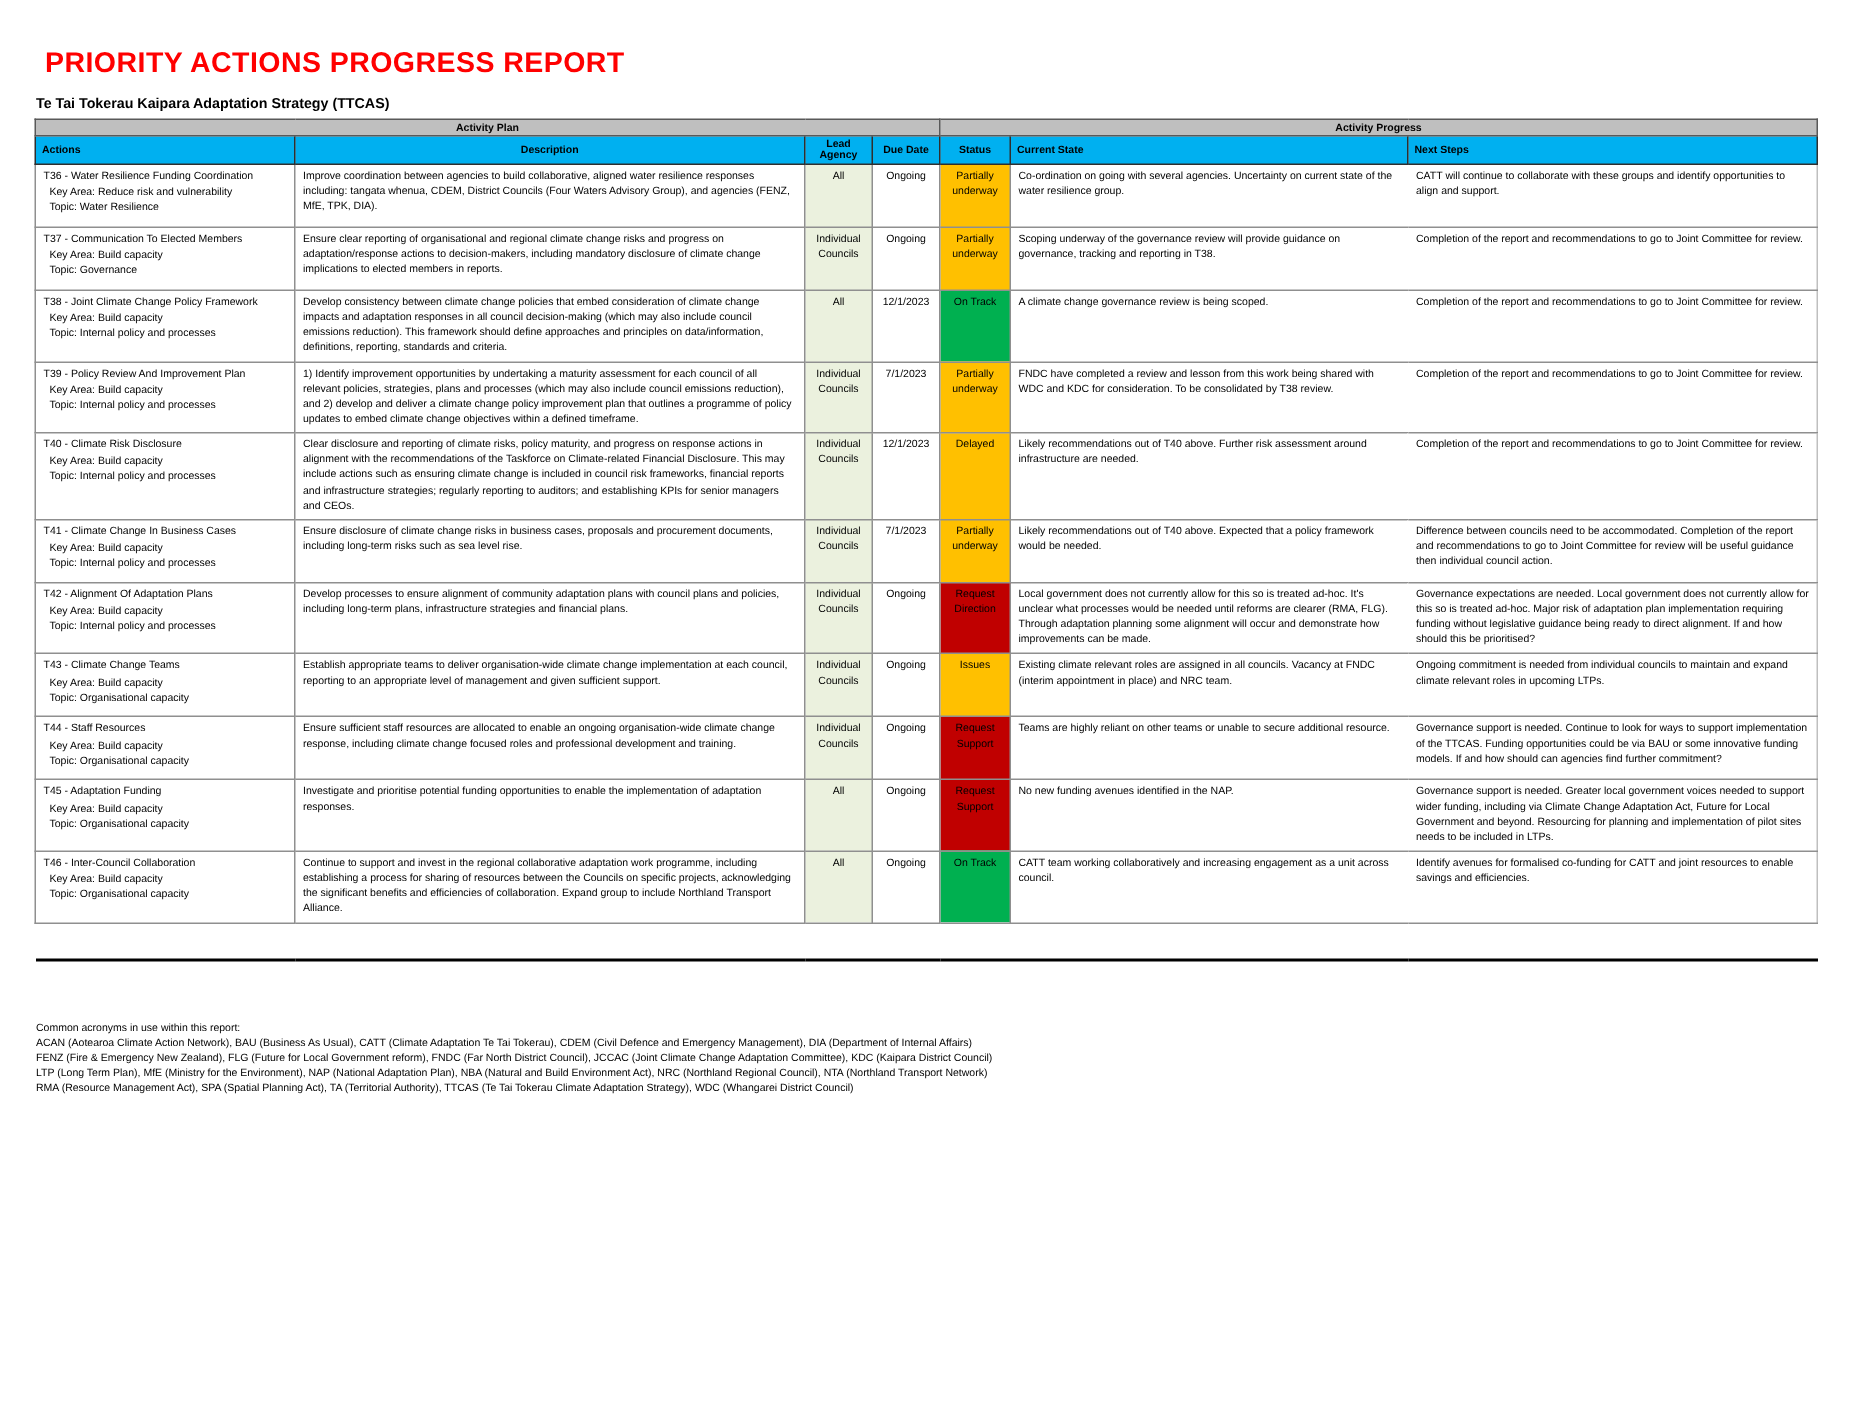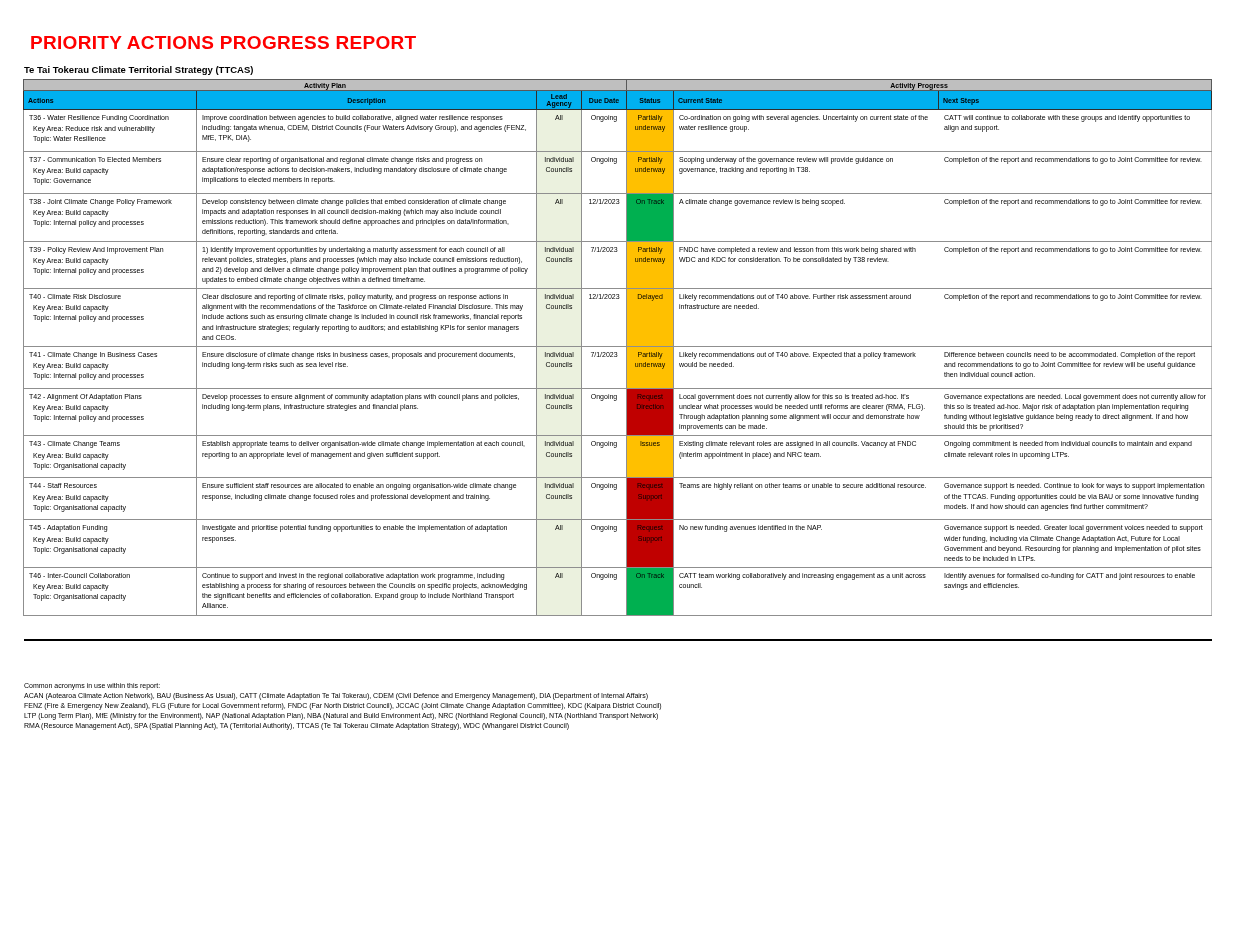--- a/index.html
+++ b/index.html
@@ -118,21 +118,21 @@
     font-size: 6.5px;
     color: #000;
   }
 </style>
 </head>
 <body>
 
 <div class="page">
 
   <h1 class="page-title">PRIORITY ACTIONS PROGRESS REPORT</h1>
-  <div class="subtitle">Te Tai Tokerau Climate Territorial Strategy (TTCAS)</div>
+  <div class="subtitle">Te Tai Tokerau Kaipara Adaptation Strategy (TTCAS)</div>
 
   <table class="report">
     <colgroup>
       <col class="c1">
         <col class="c2">
         <col class="c3">
         <col class="c4">
         <col class="c5">
         <col class="c6">
         <col class="c7">

